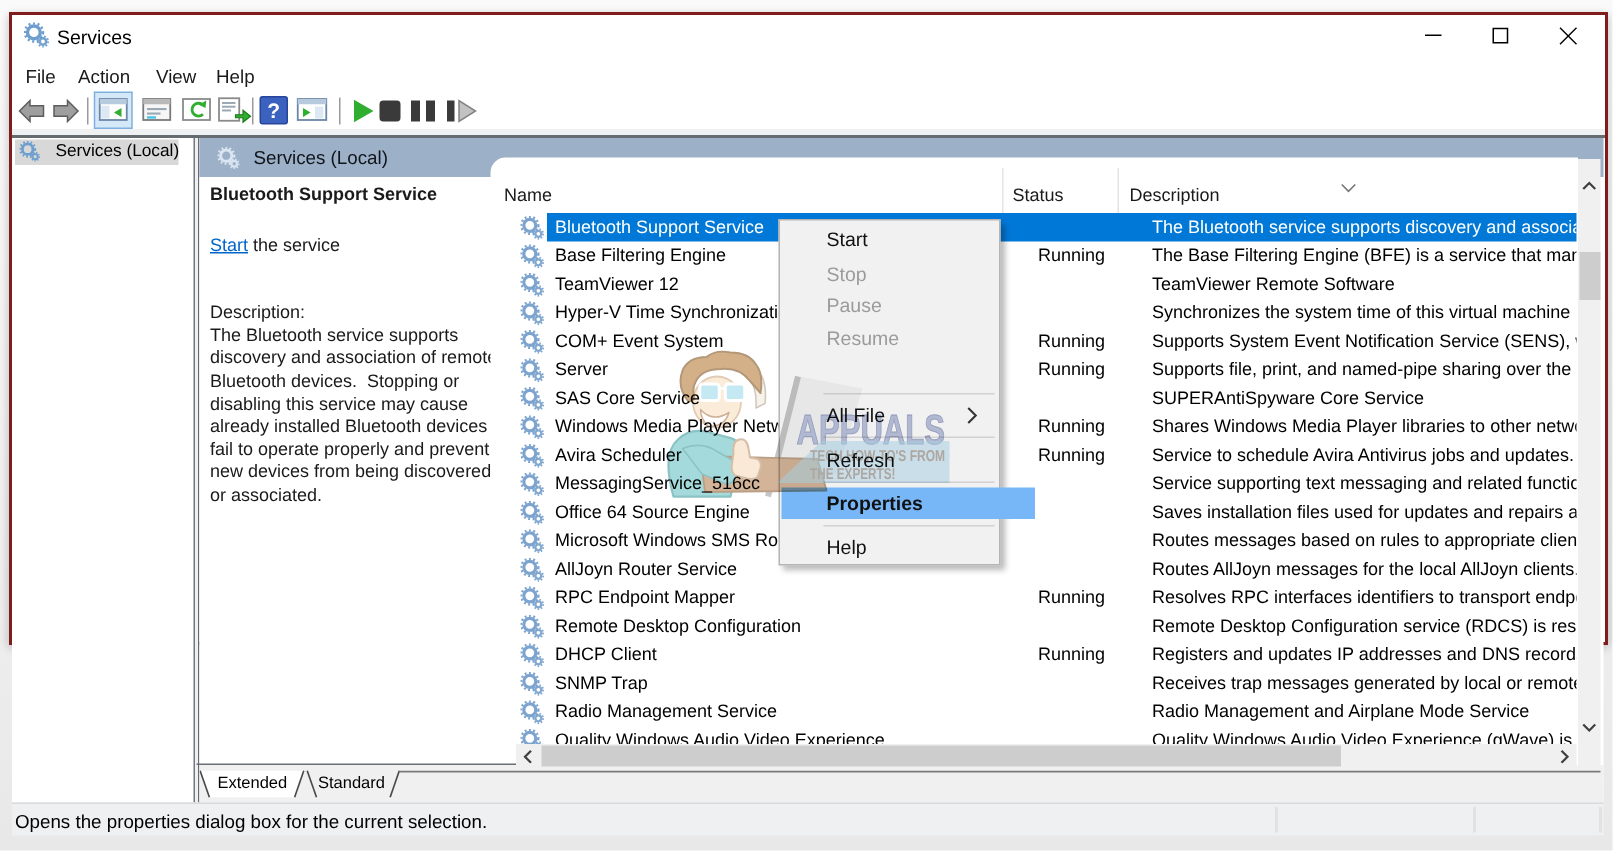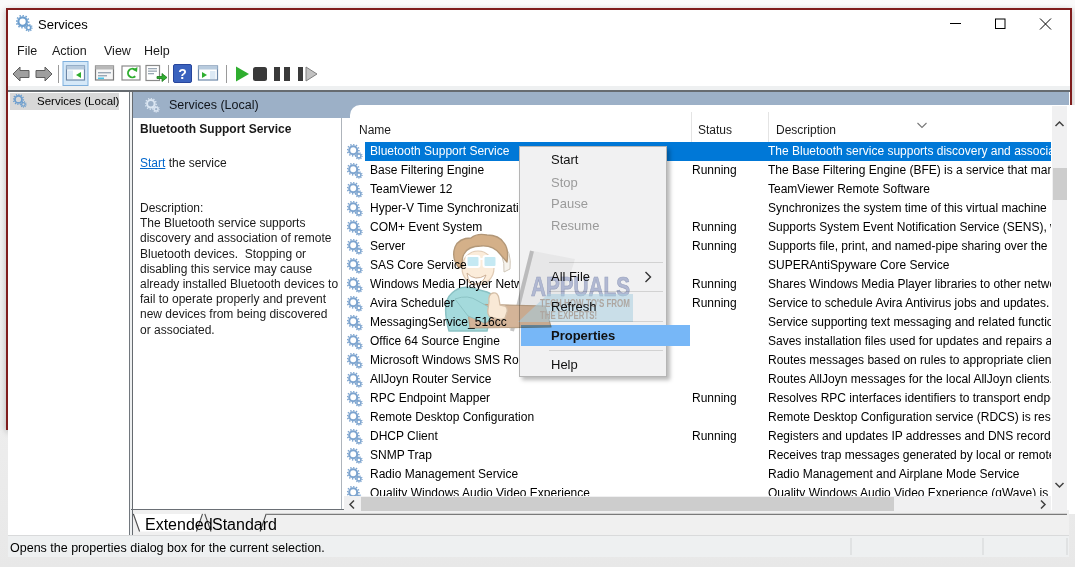--- a/index.html
+++ b/index.html
@@ -20,21 +20,21 @@
 #lsel{position:absolute;left:2px;top:1px;width:109px;height:17px;background:#d8d8d8}
 #lsel .gear{position:absolute;left:3px;top:1px;width:14px;height:14px;color:#6d9ece}
 #lsel span{position:absolute;left:27px;top:2px;font-size:11.5px;color:#000;white-space:nowrap}
 #splitter{position:absolute;left:121.5px;top:82px;width:2px;height:443px;background:#eef0f1}
 #tpborder{position:absolute;left:123.5px;top:82px;width:1.5px;height:443px;background:#666b70}
 #taskpad{position:absolute;left:125px;top:82px;width:936px;height:443px;background:#fff}
 #band{position:absolute;left:0;top:0;width:936px;height:26px;background:#9cb0c7}
 #band .gear{position:absolute;left:12px;top:6px;width:15px;height:15px;color:#dbe6f2}
 #band span{position:absolute;left:36px;top:6px;font-size:12.5px;color:#10141a}
 #midpanel{position:absolute;left:0;top:26px;width:209px;height:391px;background:#fff;border-right:1.5px solid #aeb4bb}
-#listpanel{position:absolute;left:217px;top:13px;width:725px;height:408.5px;background:#fff;border-top-left-radius:10px;overflow:hidden}
+#listpanel{position:absolute;left:194px;top:13px;width:725px;height:408.5px;background:#fff;border-top-left-radius:10px;overflow:hidden}
 
 #midpanel .b1{position:absolute;left:7px;top:3.5px;font-weight:bold;font-size:12px}
 #midpanel .b2{position:absolute;left:7px;top:38px;font-size:12px}
 #midpanel .b2 a{color:#0066cc;text-decoration:underline}
 #midpanel .b3{position:absolute;left:7px;top:83px;font-size:12px;line-height:15.2px;width:210px}
 
 .hname{position:absolute;left:9px;top:17.5px;font-size:12px}
 .hstatus{position:absolute;left:348px;top:17.5px;font-size:12px}
 .hdesc{position:absolute;left:426px;top:17.5px;font-size:12px}
 .hsep1{position:absolute;left:341px;top:7px;width:1px;height:31px;background:#e4e4e4}
@@ -48,21 +48,21 @@
 .lrow.sel{background:linear-gradient(90deg,rgba(0,0,0,0) 0 18.5px,#0078d7 18.5px);color:#fff}
 .lrow .rowgear{position:absolute;left:0.5px;top:1.5px;width:16px;height:16px;color:#7da4cf}
 .lrow.sel .rowgear{color:#7da4cf}
 
 #vsb{position:absolute;left:1052px;top:106px;width:15px;height:407px;background:#f0f0f1}
 #vsb .thumb{position:absolute;left:0.5px;top:62px;width:14px;height:32px;background:#cdcdcd}
 #hsb{position:absolute;left:344px;top:496px;width:707px;height:15.5px;background:#f0f0f1}
 #hsb .thumb{position:absolute;left:17px;top:0.5px;width:533px;height:14.5px;background:#cdcdcd}
 
 #tabstrip{position:absolute;left:125px;top:499.5px;width:936px;height:26px;background:#f0f0f0}
-#tabstrip .tx{position:absolute;top:6.5px;font-size:16px;color:#000}
+#tabstrip .tx{position:absolute;top:6.5px;font-size:11px;color:#000}
 
 #status{position:absolute;left:0;top:525px;width:1061px;height:21.5px;background:#eef0f1;border-top:1px solid #d9dadb}
 #status .s{position:absolute;left:2px;top:5px;font-size:12.5px;color:#000}
 .ssep{position:absolute;top:2px;width:1.5px;height:17px;background:#e0e2e3}
 
 #cmenu{position:absolute;left:519px;top:145.5px;width:147.5px;height:231px;background:#f1f1f2;border:1px solid #b5b5b5;box-shadow:3px 3px 4px rgba(0,0,0,0.28);z-index:50}
 .mi{position:absolute;left:0;width:100%;height:20px;line-height:20px;padding-left:31px;font-size:13px;color:#111}
 .mi.off{color:#9b9b9b}
 .mi.hl{background:#77b7f7;font-weight:bold;left:1px;width:169px;height:21.5px;line-height:21.5px;padding-left:30px;top:178px !important}
 .msep{position:absolute;left:29px;width:113.5px;height:1px;background:#d2d2d2}

